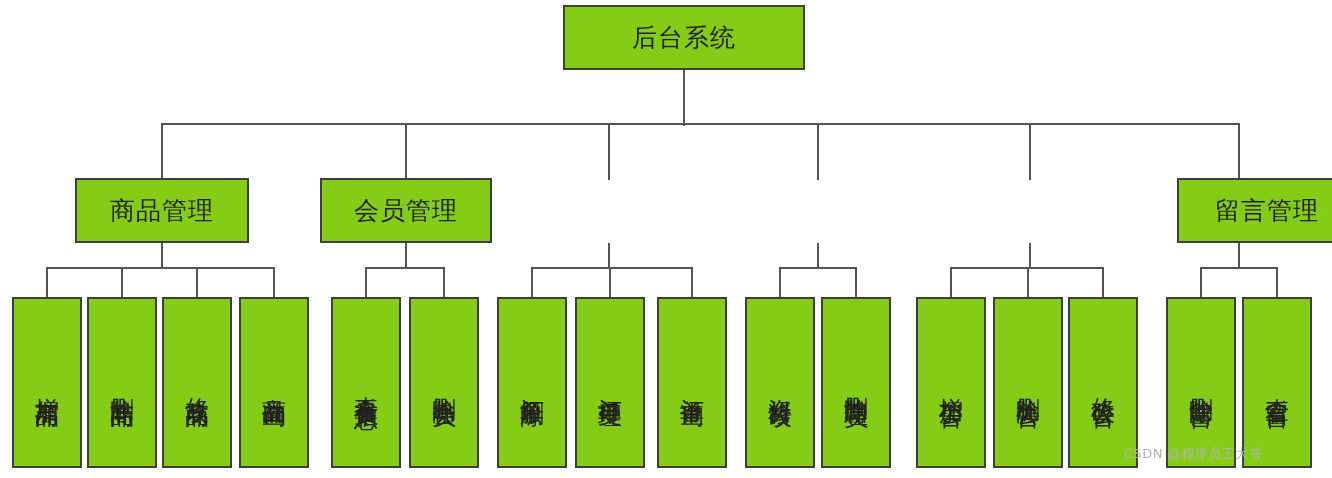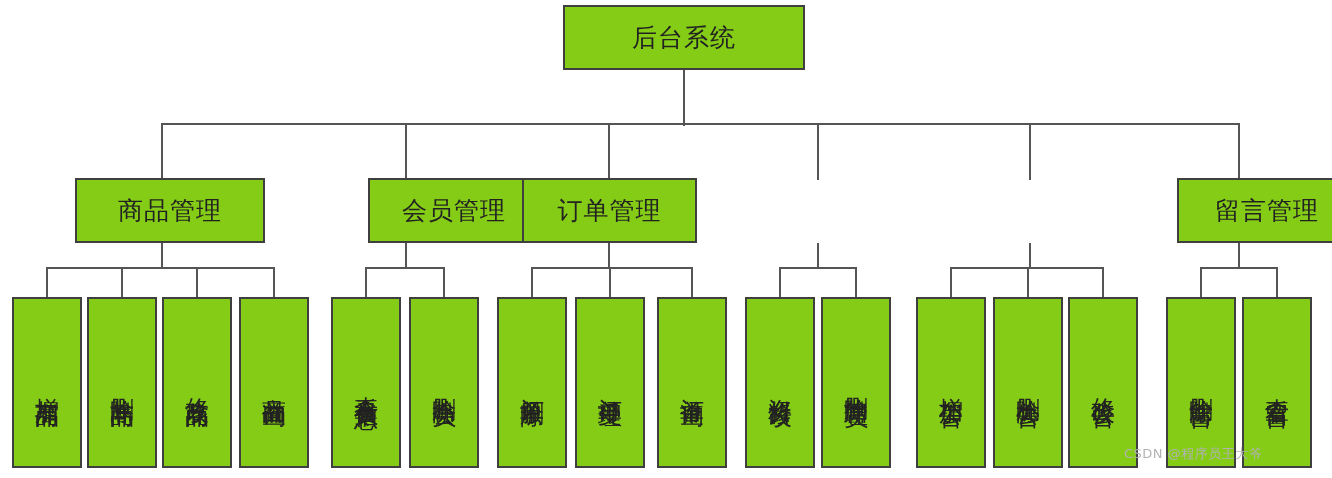--- a/index.html
+++ b/index.html
@@ -73,28 +73,25 @@
 
   <div class="vline" style="left:683px; top:70px;  height:56px;"></div>
   <div class="hline" style="left:161px; top:123px; width:1079px;"></div>
   <div class="vline" style="left:161px;  top:123px; height:57px;"></div>
   <div class="vline" style="left:405px;  top:123px; height:57px;"></div>
   <div class="vline" style="left:608px;  top:123px; height:57px;"></div>
   <div class="vline" style="left:817px;  top:123px; height:57px;"></div>
   <div class="vline" style="left:1029px; top:123px; height:57px;"></div>
   <div class="vline" style="left:1238px; top:123px; height:57px;"></div>
 
-  <div class="box lvl2" style="left:75px;  width:190px;">
+  <div class="box lvl2" style="left:75px;  width:174px;">
     <span>商品管理</span>
   </div>
-  <div class="box lvl2" style="left:320px; width:172px;margin-left:48px;">
+  <div class="box lvl2" style="left:320px; width:172px;">
     <span>会员管理</span>
-  </div>
-  <div class="box lvl2" style="left:522px; width:175px;">
-    <span>订单管理</span>
   </div>
   <div class="box lvl2" style="left:1153px; width:180px;margin-left:24px;">
     <span>留言管理</span>
   </div>
 
   <div class="vline" style="left:161px; top:243px; height:26px;"></div>
   <div class="hline" style="left:46px;  top:267px; width:229px;"></div>
   <div class="vline" style="left:46px;  top:267px; height:32px;"></div>
   <div class="vline" style="left:121px; top:267px; height:32px;"></div>
   <div class="vline" style="left:196px; top:267px; height:32px;"></div>

